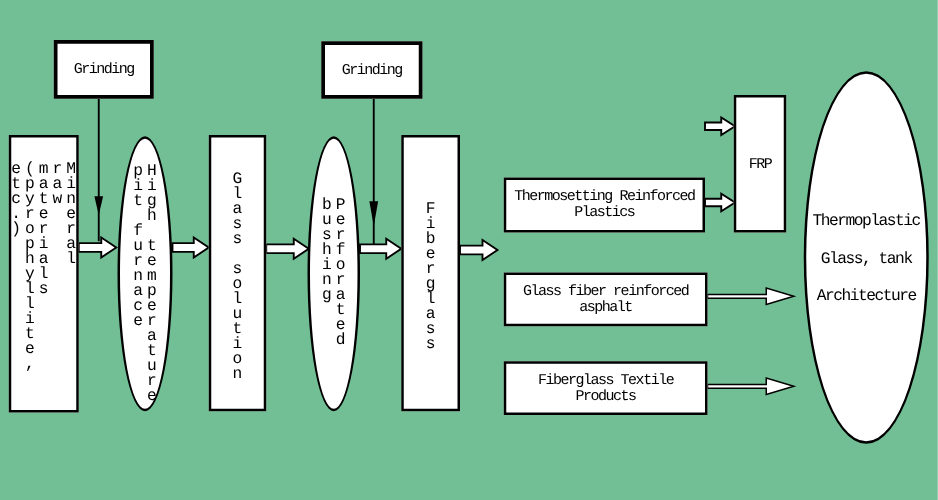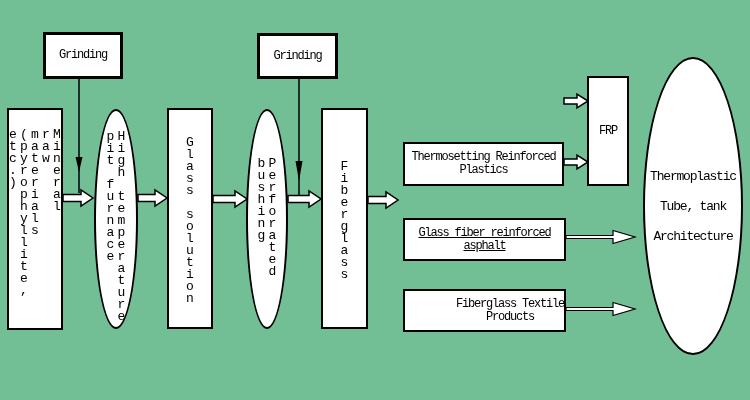--- a/index.html
+++ b/index.html
@@ -31,22 +31,22 @@
   .n-furnace .vwrap{padding-top:20px;}
   .n-glass{left:167px;top:108px;width:46px;height:221px;}
   .n-glass .vwrap{padding-top:27px;}
   .n-bushing{left:246px;top:109px;width:42px;height:220px;}
   .n-bushing .vwrap{padding-top:47px;}
   .n-fiberglass{left:321px;top:108px;width:47px;height:221px;}
   .n-fiberglass .vwrap{padding-top:51px;}
   .n-thermoplastic{left:403px;top:73px;width:161px;height:43px;}
   .n-thermosetting{left:403px;top:142px;width:161px;height:44px;}
   .n-frp{left:587px;top:76px;width:42px;height:110px;}
-  .n-asphalt{left:403px;top:218px;width:163px;height:43px;text-decoration:underline;}
-  .n-textile{left:403px;top:289px;width:163px;height:43px;justify-content:flex-end;}
+  .n-asphalt{left:403px;top:218px;width:163px;height:43px;}
+  .n-textile{left:403px;top:289px;width:163px;height:43px;}
   .n-apps{left:643px;top:57px;width:100px;height:298px;}
   .apps-list{display:flex;flex-direction:column;justify-content:center;
              align-items:center;gap:17px;width:100%;height:100%;}
   .app-item{font-size:13px;line-height:13px;letter-spacing:-1.2px;max-width:86px;text-align:center;}
 </style>
 </head>
 <body>
 
 <div class="canvas">
 
@@ -251,18 +251,18 @@
   </div>
 
   <div class="node n-textile">
     <span class="hlabel">Fiberglass Textile
 Products</span>
   </div>
 
   <div class="node ellipse n-apps">
     <div class="apps-list">
       <div class="app-item">Thermoplastic</div>
-      <div class="app-item">Tube, tank</div>
+      <div class="app-item">Glass, tank</div>
       <div class="app-item">Architecture</div>
     </div>
   </div>
 
 </div>
 
 </body></html>

